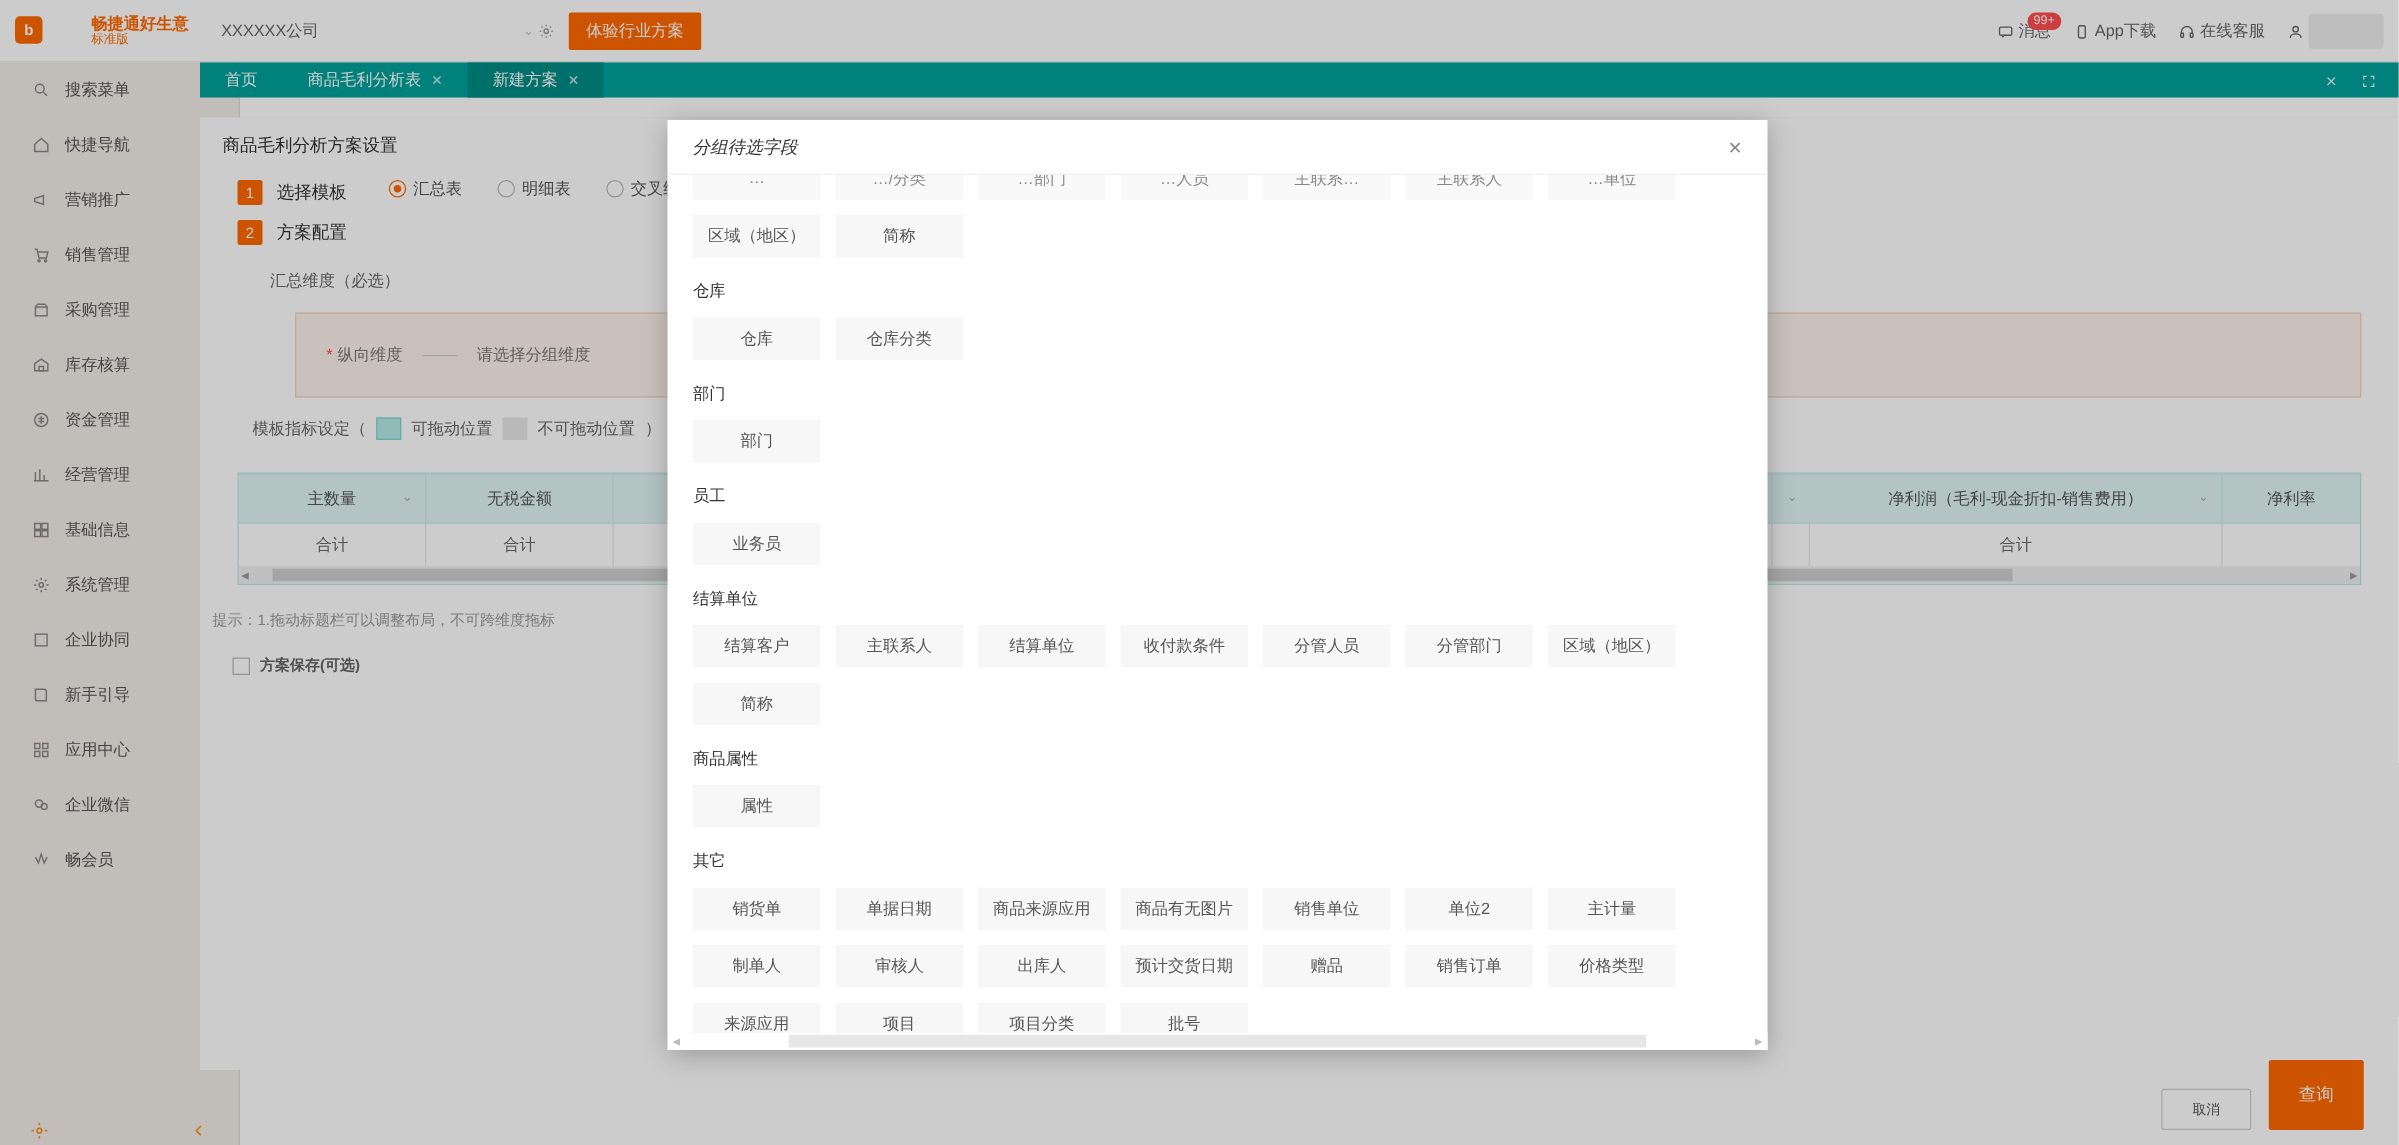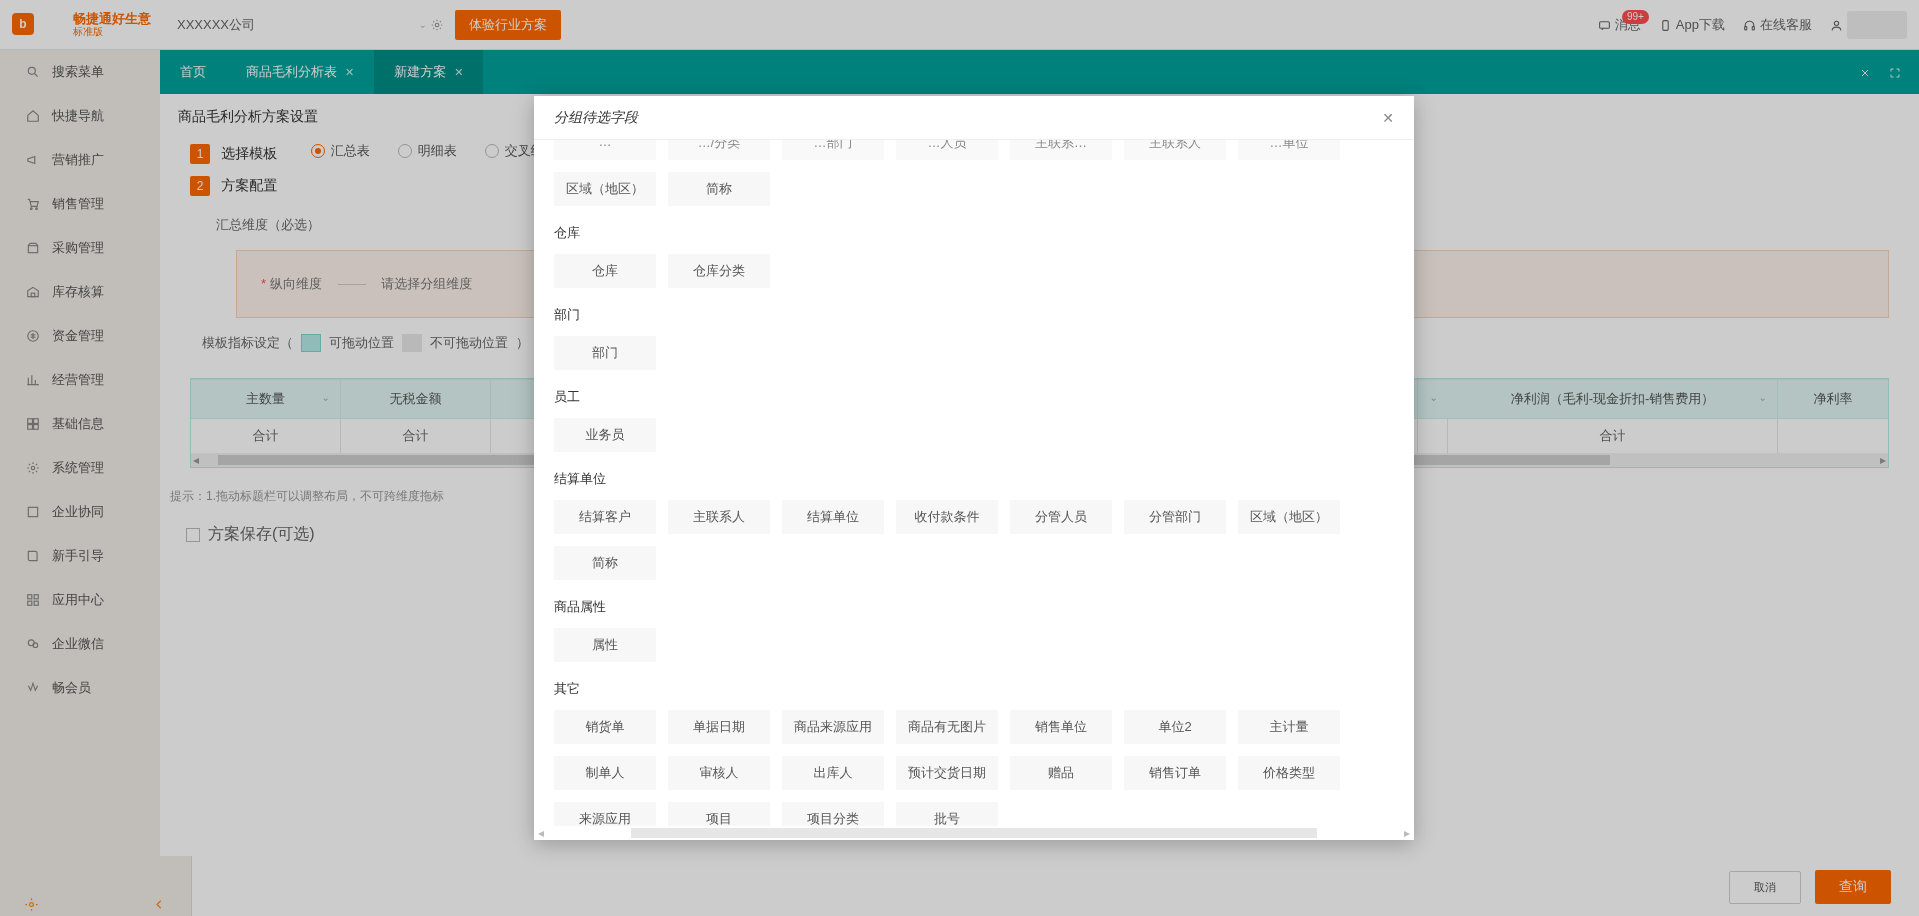--- a/index.html
+++ b/index.html
@@ -22,21 +22,21 @@
 .avatar-slot { width:60px;height:28px;background:#eee;border-radius:3px; }
 
 
 .sidebar { position:absolute; left:0; top:50px; bottom:0; width:192px; background:#f2ede7; border-right:1px solid #e0dcd5; }
 .sb-item { display:flex; align-items:center; gap:10px; height:44px; padding:0 24px; color:#555; font-size:13px; cursor:pointer; }
 .sb-icon { width:18px;height:18px;display:inline-flex;align-items:center;justify-content:center;color:#888;font-size:14px; }
 .sb-footer { position:absolute; bottom:4px; left:0; right:0; display:flex; justify-content:space-between; padding:0 24px; }
 .sb-footer .icn { color:#ff8c1a; font-size:15px; }
 
 
-.tabbar { position:absolute; left:160px; right:0; top:50px; height:44px; background:#00a29a; display:flex; align-items:stretch; }
+.tabbar { position:absolute; left:160px; right:0; top:50px; height:28px; background:#00a29a; display:flex; align-items:stretch; }
 .tab { display:flex; align-items:center; gap:8px; padding:0 20px; color:#fff; font-size:13px; cursor:pointer; }
 .tab.active { background:#008c85; }
 .tab-x { font-size:11px; opacity:.8; }
 .tabbar-r { margin-left:auto; display:flex; align-items:center; gap:18px; padding:0 18px; color:#fff; opacity:.9;}
 
 
 .main { position:absolute; left:160px; right:0; top:94px; bottom:60px; background:#f4f4f4; overflow:hidden; }
 .main-inner { background:#fff; margin:0; height:100%; overflow:auto; }
 .crumb { padding:14px 18px 10px; color:#333; font-size:14px; }
 .section { padding:6px 30px; }
@@ -58,27 +58,27 @@
 .grid-head { display:flex; background:#e0f5f3; border-top:1px solid #cdeeea; border-bottom:1px solid #cdeeea;}
 .gh-cell { flex:0 0 150px; padding:10px 0; text-align:center; color:#555; font-size:13px; border-right:1px solid #cdeeea; position:relative;}
 .gh-cell.wide { flex:0 0 330px; }
 .gh-cell .dd { position:absolute; right:10px; top:12px; color:#aaa; font-size:10px;}
 .grid-sum { display:flex;}
 .gs-cell { flex:0 0 150px; padding:8px 0; text-align:center; color:#666; font-size:13px; border-right:1px solid #e7e7e7;}
 .gs-cell.wide { flex:0 0 330px; }
 .grid-scroll { height:14px; background:#f0f0f0; display:flex; align-items:center;}
 .grid-scroll .bar{ height:10px; background:#cfcfcf; width:82%; margin-left:1%;}
 .hints { padding:4px 10px 0 10px; color:#999; font-size:12px; line-height:2;}
-.chk-row { padding:16px 26px; font-size:16px; color:#666; display:flex;align-items:center;gap:8px;}
+.chk-row { padding:16px 26px; font-size:12px; color:#666; display:flex;align-items:center;gap:8px;font-weight:bold;}
 .chkbox{width:14px;height:14px;border:1px solid #bbb;display:inline-block;}
 
 
 .bottombar { position:absolute; left:160px; right:0; bottom:0; height:60px; background:transparent; display:flex; align-items:flex-end; justify-content:flex-end; gap:14px; padding:0 28px 12px;}
 .btn-plain{ background:#fff;border:1px solid #d0d0d0;color:#555;padding:8px 24px;border-radius:2px;font-size:11px;cursor:pointer;}
-.btn-primary{ background:#ff6a00;color:#fff;border:none;padding:8px 24px;border-radius:2px;font-size:14px;cursor:pointer;}
+.btn-primary{ background:#ff6a00;color:#fff;border:none;padding:19px 24px;border-radius:2px;font-size:14px;cursor:pointer;}
 
 
 .mask { position:absolute; inset:0; background:rgba(0,0,0,.20); }
 .modal { position:absolute; left:534px; top:96px; width:880px; background:#fff; box-shadow:0 4px 20px rgba(0,0,0,.25); }
 .modal-head { height:44px; display:flex; align-items:center; padding:0 20px; border-bottom:1px solid #eee;}
 .modal-title { font-size:14px; color:#333;font-style:italic;}
 .modal-close { margin-left:auto; color:#888; font-size:14px; cursor:pointer;}
 .modal-body { padding:4px 16px 18px 20px; height:686px; overflow:auto;}
 .mb-group-title { font-size:13px; color:#333; margin:18px 0 12px; }
 .mb-chiprow{ display:flex; flex-wrap:wrap; gap:12px 12px;}

